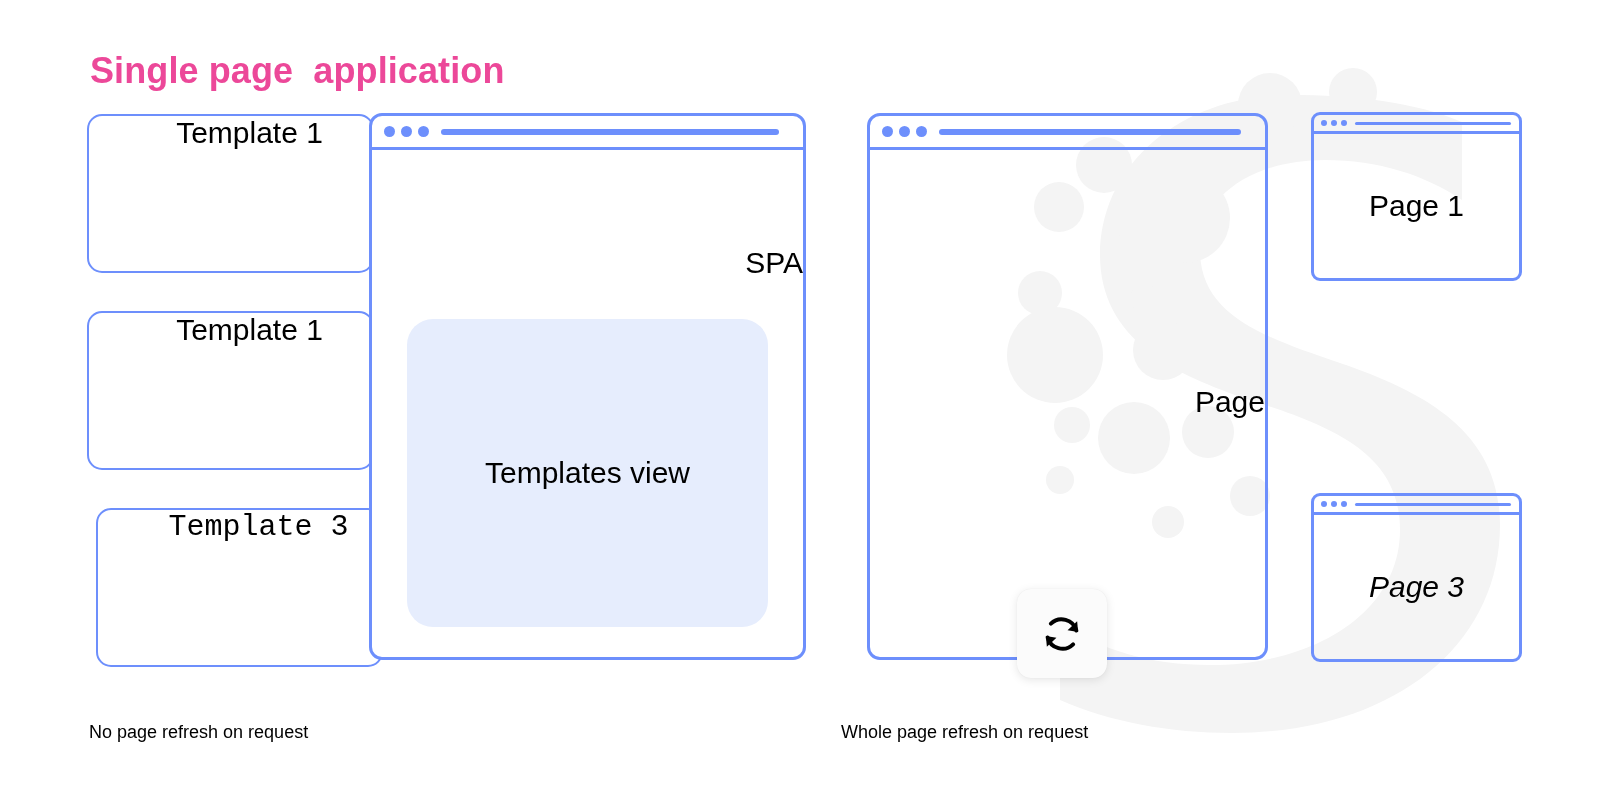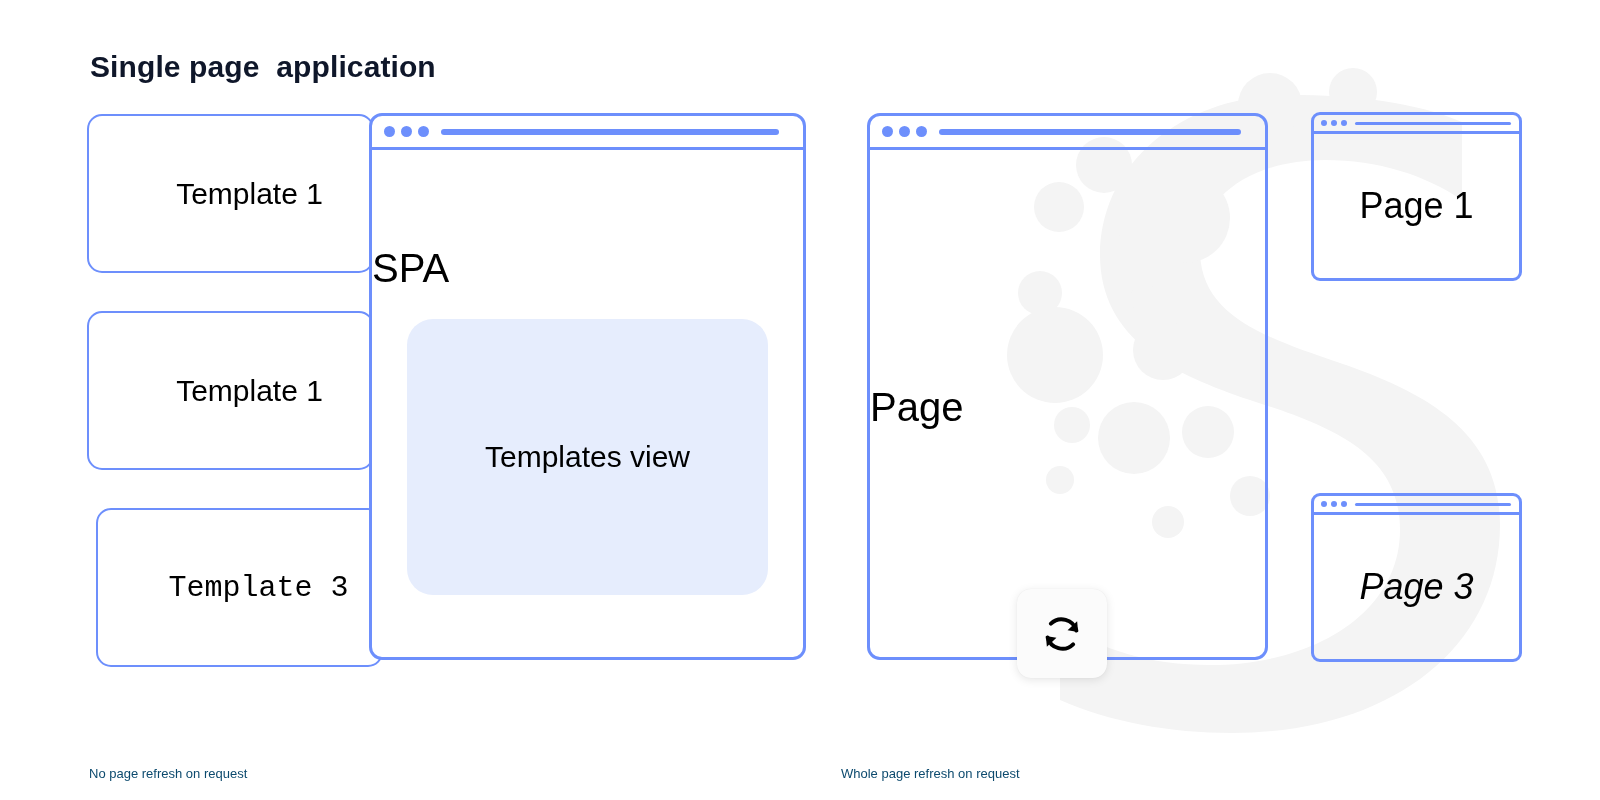--- a/index.html
+++ b/index.html
@@ -25,51 +25,49 @@
     position: absolute;
     left: 0; top: 0;
     width: 1600px; height: 800px;
     pointer-events: none;
     z-index: 0;
   }
 
   
   .section-title {
     position: absolute;
-    font-size: 30px;
+    font-size: 36px;
     font-weight: bold;
-    color: #0f172a;
+    color: #ec4899;
     letter-spacing: 0.1px;
     white-space: pre;
     z-index: 5;
   }
   #title-spa   { left: 90px;  top: 50px; }
   #title-trad  { left: 842px; top: 50px; }
 
   
   .caption {
     position: absolute;
-    font-size: 13px;
-    color: #0c4a6e;
+    font-size: 18px;
+    color: #000000;
     z-index: 5;
-    margin-top: 44px;
   }
   #caption-spa  { left: 89px;  top: 722px; }
   #caption-trad { left: 841px; top: 722px; }
 
   
   .template-card {
     position: absolute;
     width: 287px;
     height: 159px;
     border: 2px solid #6d8ffc;
     border-radius: 15px;
     background: #ffffff;
     display: flex;
-    align-items: center;
     justify-content: center;
     z-index: 4;
     padding-left: 38px;
   }
   .template-card span {
     font-size: 30px;
     color: #000000;
   }
   #template-card-0 { left: 87px; top: 114px; }
   #template-card-1 { left: 87px; top: 311px; }
@@ -119,34 +117,34 @@
   }
 
   .browser-body {
     position: relative;
     height: calc(100% - 34px);
   }
 
   .window-label {
     position: absolute;
     left: 0; right: 0;
-    text-align: left;
-    font-size: 40px;
+    text-align: right;
+    font-size: 30px;
     color: #000000;
   }
   #label-spa  { top: 96px; }
   #label-trad { top: 235px; }
 
   
   #templates-view {
     position: absolute;
     left: 35px;
     top: 169px;
     width: 361px;
-    height: 276px;
+    height: 308px;
     background: #e6edfd;
     border-radius: 26px;
     display: flex;
     align-items: center;
     justify-content: center;
   }
   #templates-view span {
     font-size: 30px;
     color: #000000;
   }
@@ -203,21 +201,21 @@
     margin-right: 8px;
   }
   .mini-body {
     position: relative;
     height: calc(100% - 19px);
     display: flex;
     align-items: center;
     justify-content: center;
   }
   .mini-body span {
-    font-size: 36px;
+    font-size: 30px;
     color: #000000;
   }
 </style>
 </head>
 <body>
 
 <div id="stage">
 
   <svg id="bg-decor" viewBox="0 0 1600 800" preserveAspectRatio="none" aria-hidden="true">
     <g fill="#f4f4f4">

